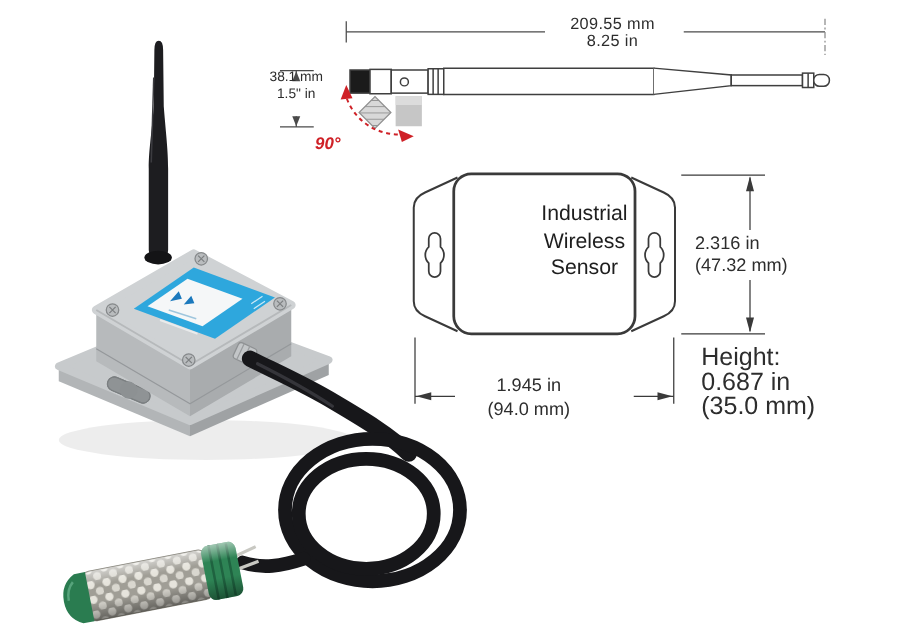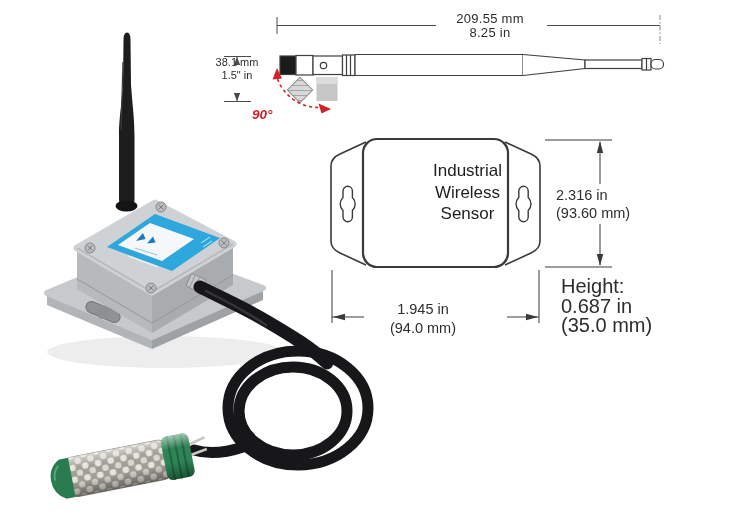--- a/index.html
+++ b/index.html
@@ -201,21 +201,21 @@
 <div class="txt rot">90°</div>
 
 <div class="txt body-label">
   <div>Industrial</div>
   <div>Wireless</div>
   <div>Sensor</div>
 </div>
 
 <div class="txt dim-w">
   <div>2.316 in</div>
-  <div>(93.60 mm)</div>
+  <div>(47.32 mm)</div>
 </div>
 
 <div class="txt dim-l">
   <div>1.945 in</div>
   <div>(94.0 mm)</div>
 </div>
 
 <div class="txt dim-h">
   <div>Height:</div>
   <div>0.687 in</div>

